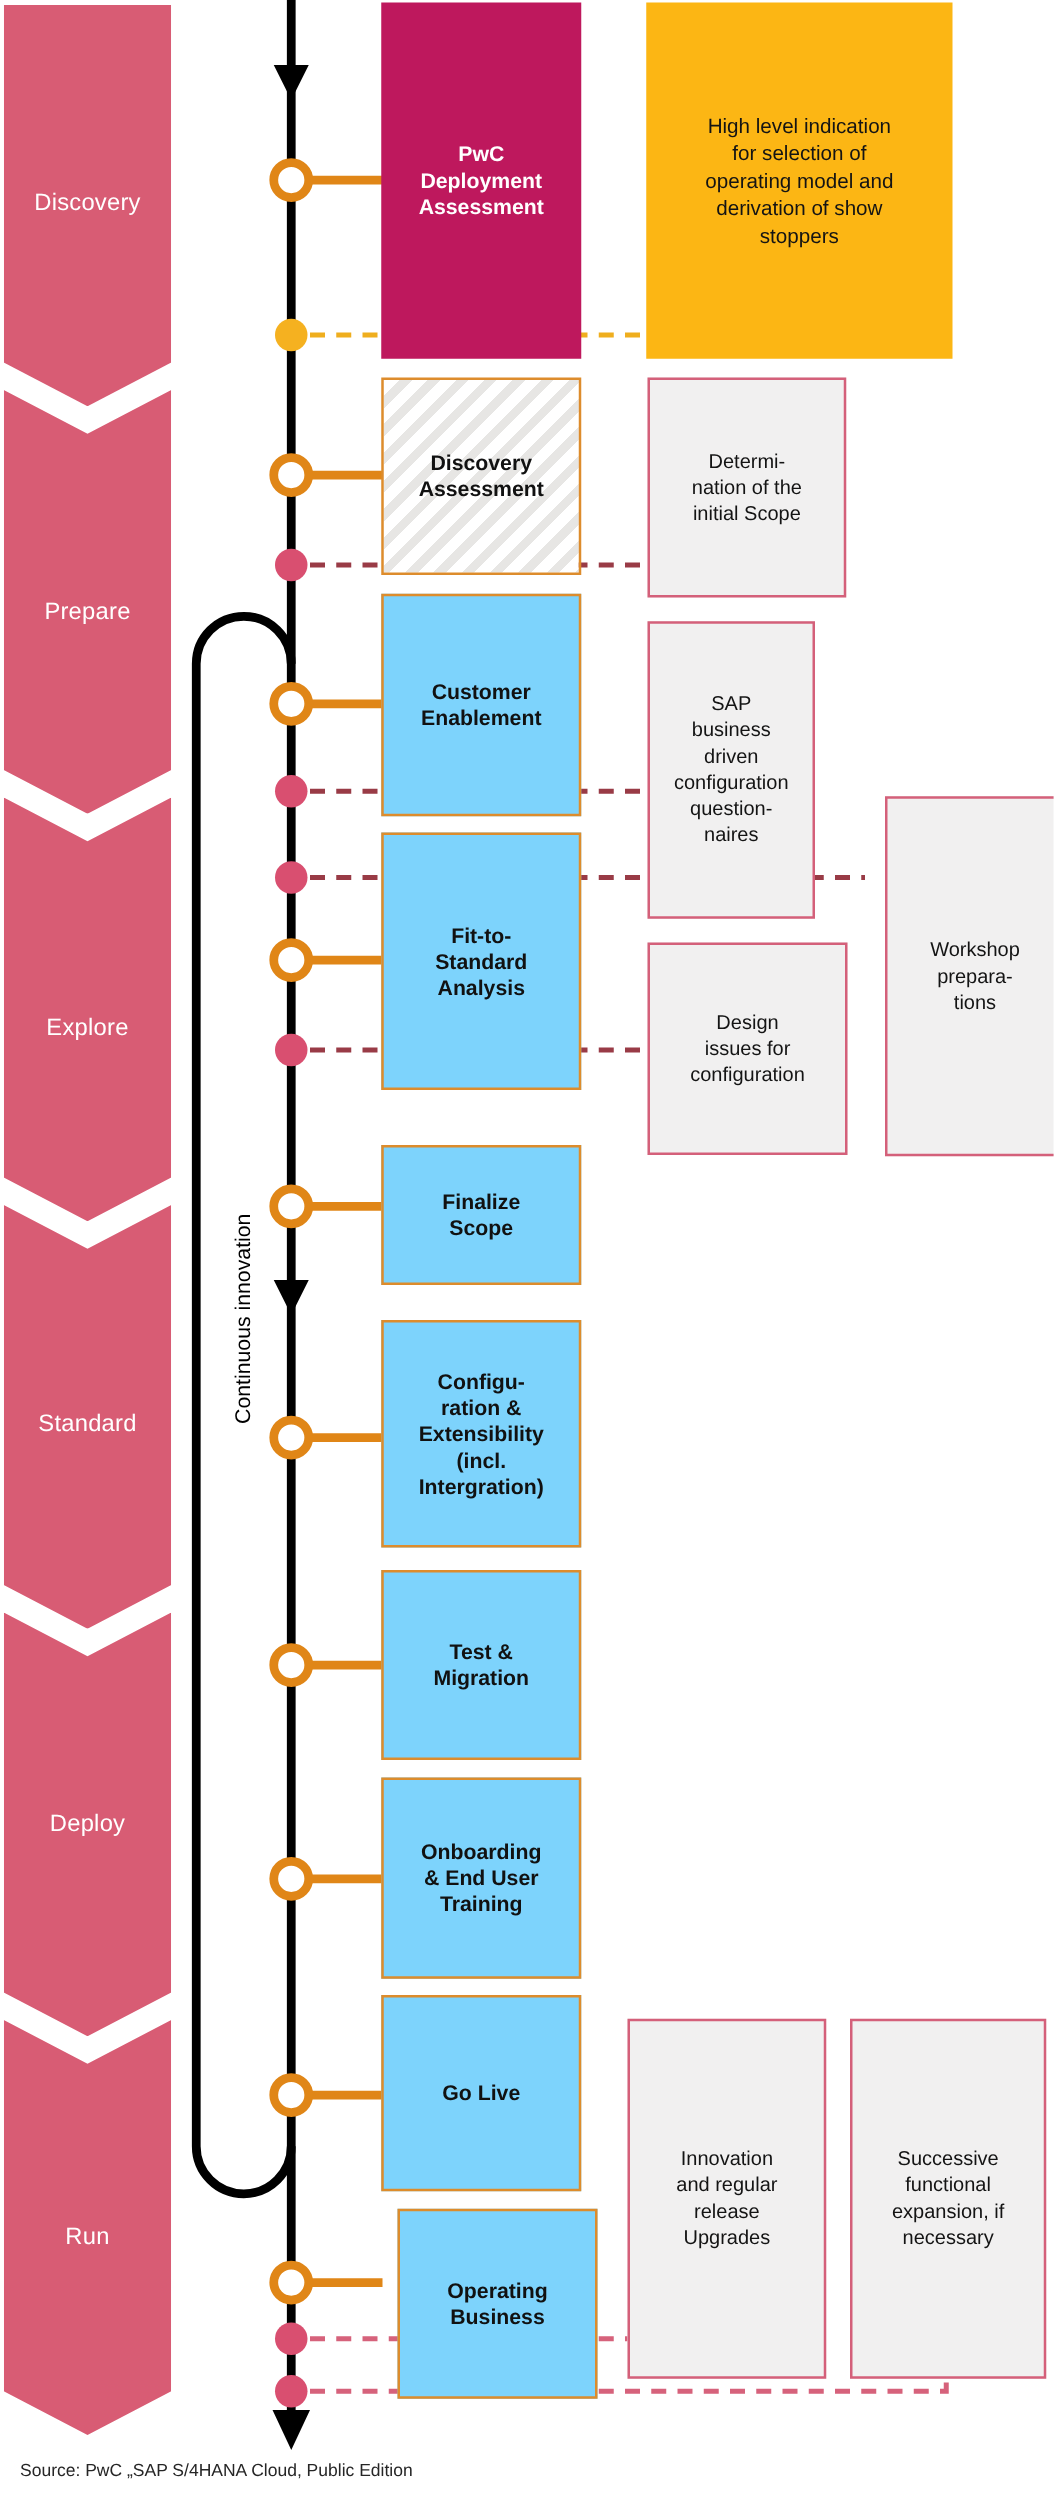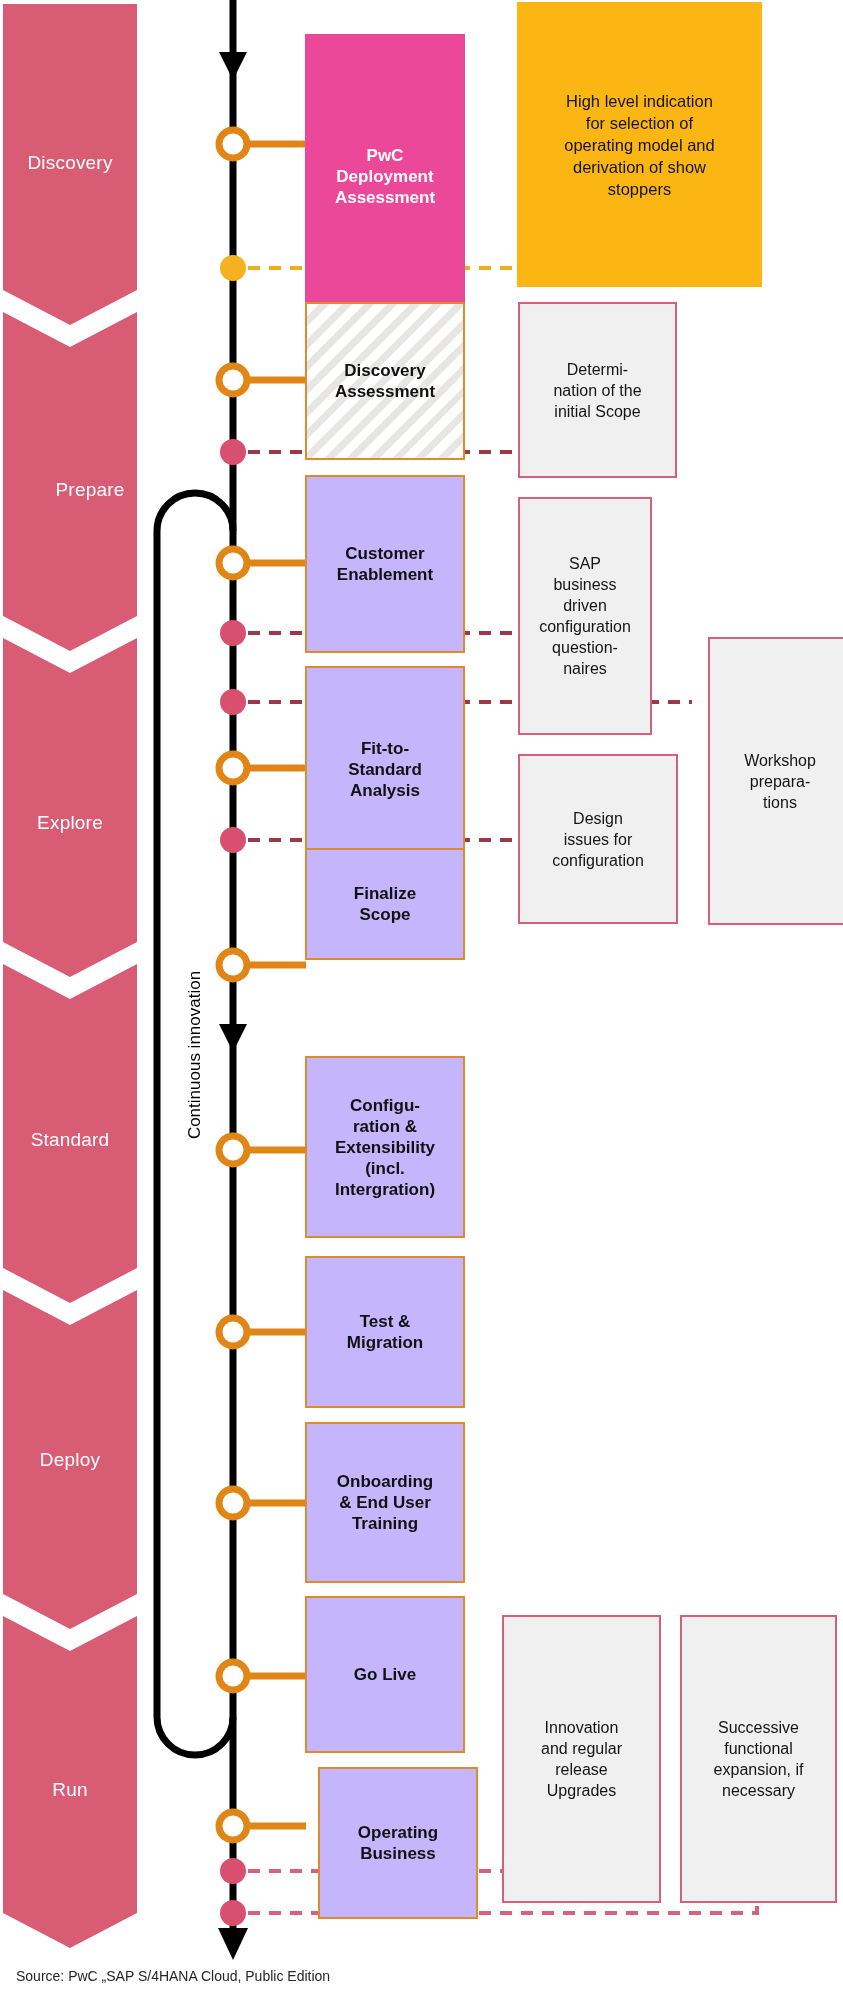--- a/index.html
+++ b/index.html
@@ -13,23 +13,23 @@
   .chev-mid{clip-path:polygon(0 0,50% 35px,100% 0,100% calc(100% - 35px),50% 100%,0 calc(100% - 35px));}
   .phase-label{
     position:absolute;left:3px;width:134px;text-align:center;color:#ffffff;
     font-size:19px;transform:translateY(-50%);letter-spacing:.2px;
   }
   
   .abox{
     position:absolute;left:305px;width:160px;box-sizing:border-box;
     display:flex;align-items:center;justify-content:center;text-align:center;
     white-space:pre-line;font-weight:bold;font-size:17px;line-height:21px;color:#111111;
-    border:2px solid #dd8c2c;background:#c4b5fd;padding:4px;
+    border:2px solid #dd8c2c;background:#7dd3fc;padding:4px;
   }
-  .abox-orange{background:#ec4899;border:none;color:#ffffff;margin-top:32px;}
+  .abox-orange{background:#be185d;border:none;color:#ffffff;}
   .abox-hatch{
     background:repeating-linear-gradient(135deg,#ffffff 0,#ffffff 9px,#e7e6e4 9px,#e7e6e4 16px);
   }
   
   .rbox{
     position:absolute;box-sizing:border-box;display:flex;align-items:center;justify-content:center;
     text-align:center;white-space:pre-line;font-size:16px;line-height:21px;color:#141414;
     background:#f1f0f0;border:2px solid #d4607a;padding:16px;
   }
   .rbox-yellow{background:#fcb614;border:none;font-size:16.5px;line-height:22px;}
@@ -50,21 +50,21 @@
 <div id="canvas">
 
   <div class="chev chev-first" style="top:4px;height:321px;"></div>
   <div class="chev chev-mid" style="top:312px;height:339px;"></div>
   <div class="chev chev-mid" style="top:638px;height:339px;"></div>
   <div class="chev chev-mid" style="top:964px;height:339px;"></div>
   <div class="chev chev-mid" style="top:1290px;height:339px;"></div>
   <div class="chev chev-mid" style="top:1616px;height:332px;"></div>
 
   <div class="phase-label" style="top:163px;">Discovery</div>
-  <div class="phase-label" style="top:490px;padding-left:20px;">Prepare</div>
+  <div class="phase-label" style="top:490px;">Prepare</div>
   <div class="phase-label" style="top:823px;">Explore</div>
   <div class="phase-label" style="top:1140px;">Standard</div>
   <div class="phase-label" style="top:1460px;">Deploy</div>
   <div class="phase-label" style="top:1790px;">Run</div>
 
   <svg width="843" height="1999" viewBox="0 0 843 1999">
 
     <path d="M 233 531 A 38 38 0 0 0 157 531 L 157 1717 A 38 38 0 0 0 233 1717" fill="none" stroke="#000000" stroke-width="7"></path>
 
     <line x1="233" y1="0" x2="233" y2="1932" stroke="#000000" stroke-width="7"></line>
@@ -120,21 +120,21 @@
   <div class="abox abox-orange" style="top:2px;height:285px;">PwC
 Deployment
 Assessment</div>
   <div class="abox abox-hatch" style="top:302px;height:158px;">Discovery
 Assessment</div>
   <div class="abox" style="top:475px;height:178px;">Customer
 Enablement</div>
   <div class="abox" style="top:666px;height:206px;">Fit-to-
 Standard
 Analysis</div>
-  <div class="abox" style="top:848px;height:112px;">Finalize
+  <div class="abox" style="top:916px;height:112px;">Finalize
 Scope</div>
   <div class="abox" style="top:1056px;height:182px;">Configu-
 ration &amp;
 Extensibility
 (incl.
 Intergration)</div>
   <div class="abox" style="top:1256px;height:152px;">Test &amp;
 Migration</div>
   <div class="abox" style="top:1596px;height:157px;">Go Live</div>
   <div class="abox" style="top:1422px;height:161px;">Onboarding

